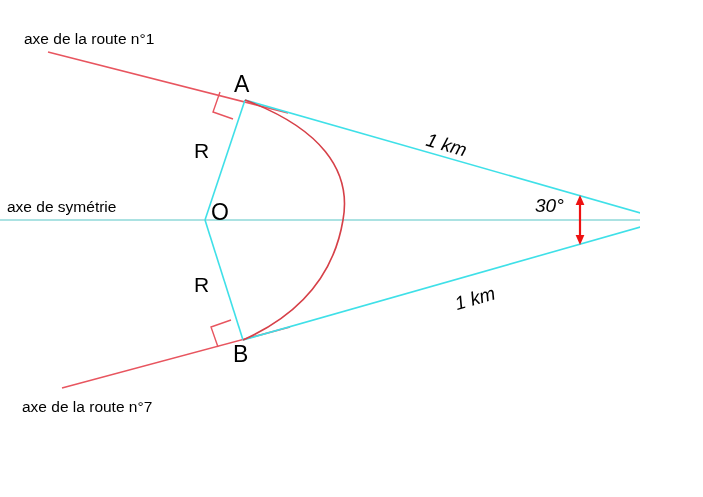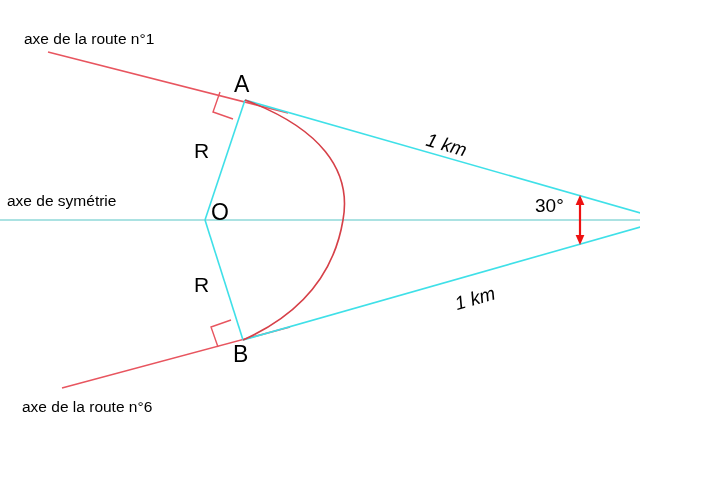--- a/index.html
+++ b/index.html
@@ -44,29 +44,29 @@
   }
   .label-angle {
     font-size: 19px;
   }
   .label-measure {
     font-size: 19px;
     font-style: italic;
   }
   #label-route1 { left: 24px; top: 30px; }
   #label-route2 { left: 22px; top: 398px; }
-  #label-symmetry { left: 7px; top: 192px; }
+  #label-symmetry { left: 7px; top: 198px; }
   #label-symmetry .sym-line2 { display: block; padding-left: 13px; }
   #label-point-a { left: 234px; top: 70px; }
   #label-point-b { left: 233px; top: 340px; }
   #label-point-c { left: 651px; top: 224px; }
   #label-point-o { left: 211px; top: 198px; }
   #label-r-upper { left: 194px; top: 138px; }
   #label-r-lower { left: 194px; top: 272px; }
-  #label-angle-30 { left: 535px; top: 194px; }
+  #label-angle-30 { left: 535px; top: 194px; font-style: italic; }
   #label-km-upper {
     left: 430px;
     top: 128px;
     transform: rotate(16.2deg);
     transform-origin: left top;
   }
   #label-km-lower {
     left: 452px;
     top: 293px;
     transform: rotate(-16.2deg);
@@ -103,21 +103,21 @@
     <g>
       <line x1="580" y1="202" x2="580" y2="238" stroke="#ee1111" stroke-width="2.2"></line>
       <polygon points="580,195 575.6,205 584.4,205" fill="#ee1111"></polygon>
       <polygon points="580,245 575.6,235 584.4,235" fill="#ee1111"></polygon>
     </g>
 
   </svg>
 
   <div class="fig-label label-caption" id="label-route1">axe de la route n°1</div>
 
-  <div class="fig-label label-caption" id="label-route2">axe de la route n°6</div>
+  <div class="fig-label label-caption" id="label-route2">axe de la route n°7</div>
 
   <div class="fig-label label-caption" id="label-symmetry"><span>axe de symétrie</span></div>
 
   <div class="fig-label label-point" id="label-point-a">A</div>
 
   <div class="fig-label label-point" id="label-point-b">B</div>
 
   <div class="fig-label label-point" id="label-point-c">C</div>
 
   <div class="fig-label label-point" id="label-point-o">O</div>

